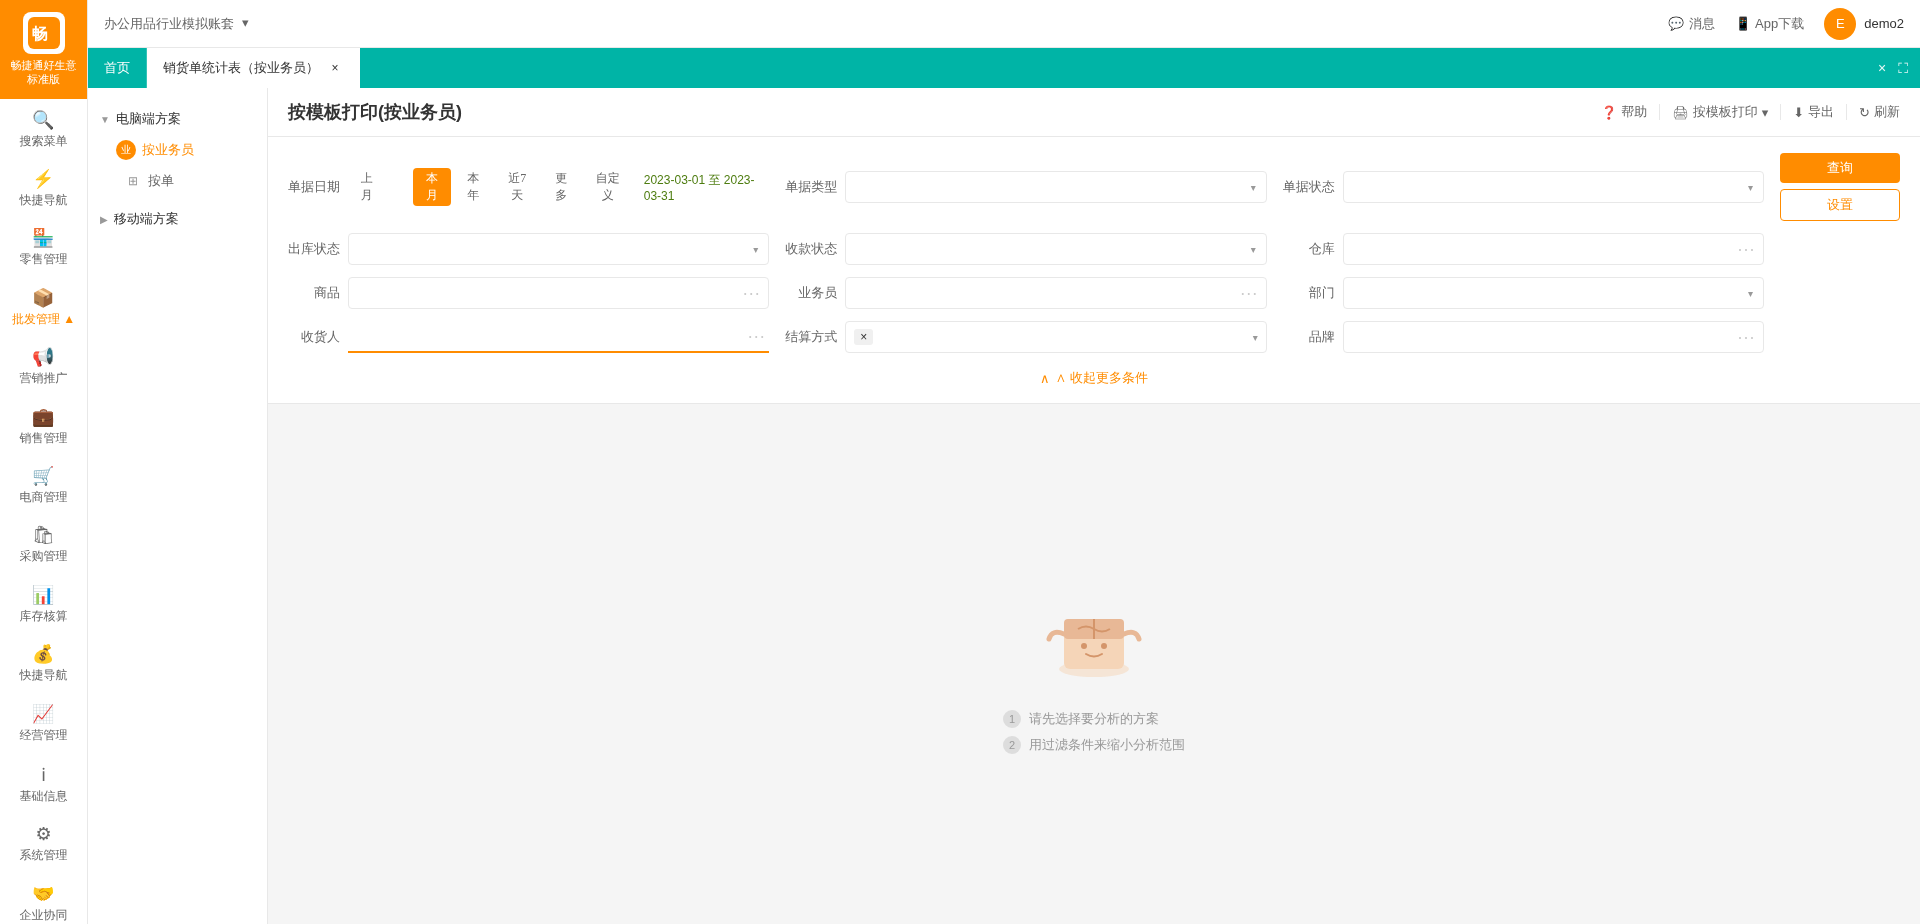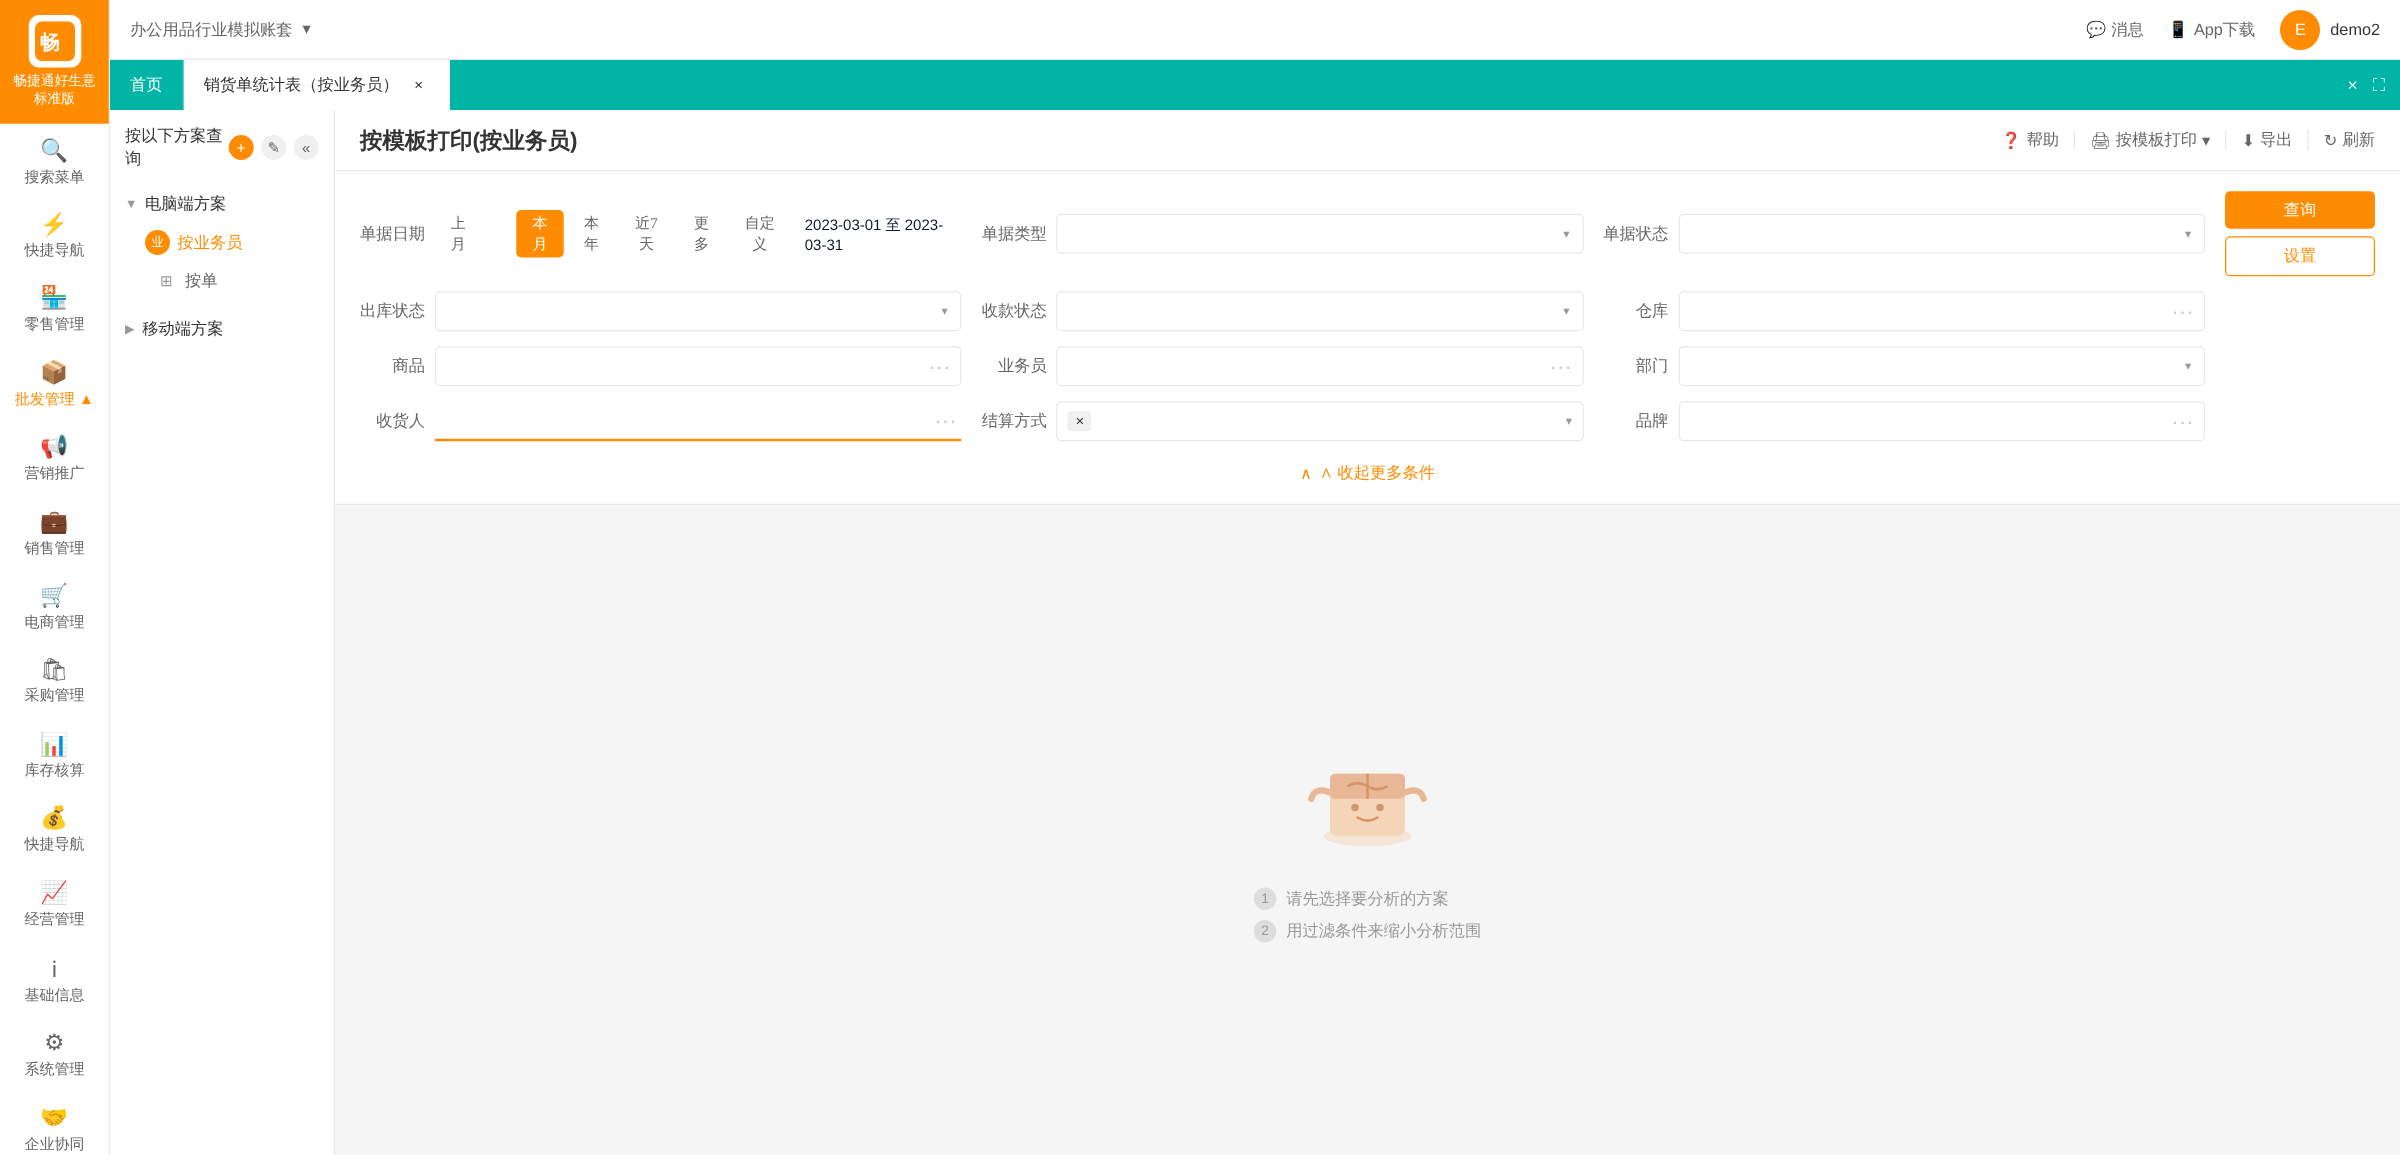--- a/index.html
+++ b/index.html
@@ -64,21 +64,21 @@
 
     
     .page-header { background: #fff; padding: 12px 20px; border-bottom: 1px solid #e8e8e8; display: flex; align-items: center; justify-content: space-between; }
     .page-title { font-size: 18px; font-weight: 600; color: #333; }
     .page-actions { display: flex; align-items: center; gap: 12px; }
     .page-action { display: flex; align-items: center; gap: 4px; font-size: 13px; color: #666; cursor: pointer; }
     .divider-v { width: 1px; height: 16px; background: #e8e8e8; }
     .date-selector { display: flex; align-items: center; gap: 4px; }
     .date-btn { padding: 2px 8px; font-size: 12px; color: #666; cursor: pointer; border: none; background: none; font-family: Liberation Serif, serif; }
     .date-btn.active { background: #ff8c00; color: #fff; border-radius: 4px; padding: 2px 8px; margin-left: 24px; }
-    .date-range { font-size: 12px; color: #0f172a; margin-left: 8px; }
+    .date-range { font-size: 12px; color: #4d7c0f; margin-left: 8px; }
     .tag { background: #f0f0f0; border-radius: 3px; padding: 1px 6px; font-size: 12px; display: flex; align-items: center; gap: 3px; }
 
     .collapse-btn { display: flex; align-items: center; justify-content: center; gap: 6px; color: #ff8c00; font-size: 13px; cursor: pointer; padding: 8px 0; margin-top: 4px; }
 
     
     .empty-state { flex: 1; display: flex; flex-direction: column; align-items: center; justify-content: center; gap: 16px; }
     .empty-tips { display: flex; flex-direction: column; gap: 8px; }
     .empty-tip { display: flex; align-items: center; gap: 8px; font-size: 13px; color: #999; }
     .tip-num { width: 18px; height: 18px; border-radius: 50%; background: #ddd; color: #999; font-size: 11px; display: flex; align-items: center; justify-content: center; flex-shrink: 0; }
 
@@ -202,28 +202,20 @@
     </div>
     <div class="tabbar-actions">
       <span class="tabbar-action-btn">×</span>
       <span class="tabbar-action-btn">⛶</span>
     </div>
   </div>
 
   <div class="content">
 
     <div class="scheme-panel">
-      <div class="scheme-panel-header">
-        <span>按以下方案查询</span>
-        <div class="scheme-panel-actions">
-          <button class="scheme-btn add">+</button>
-          <button class="scheme-btn edit">✎</button>
-          <button class="scheme-btn collapse">«</button>
-        </div>
-      </div>
       <div class="scheme-group">
         <div class="scheme-group-header">
           <span class="scheme-group-arrow">▼</span>
           <span class="scheme-group-label">电脑端方案</span>
         </div>
         <div class="scheme-item active">
           <div class="scheme-item-icon">业</div>
           <span>按业务员</span>
         </div>
         <div class="scheme-sub-item">

